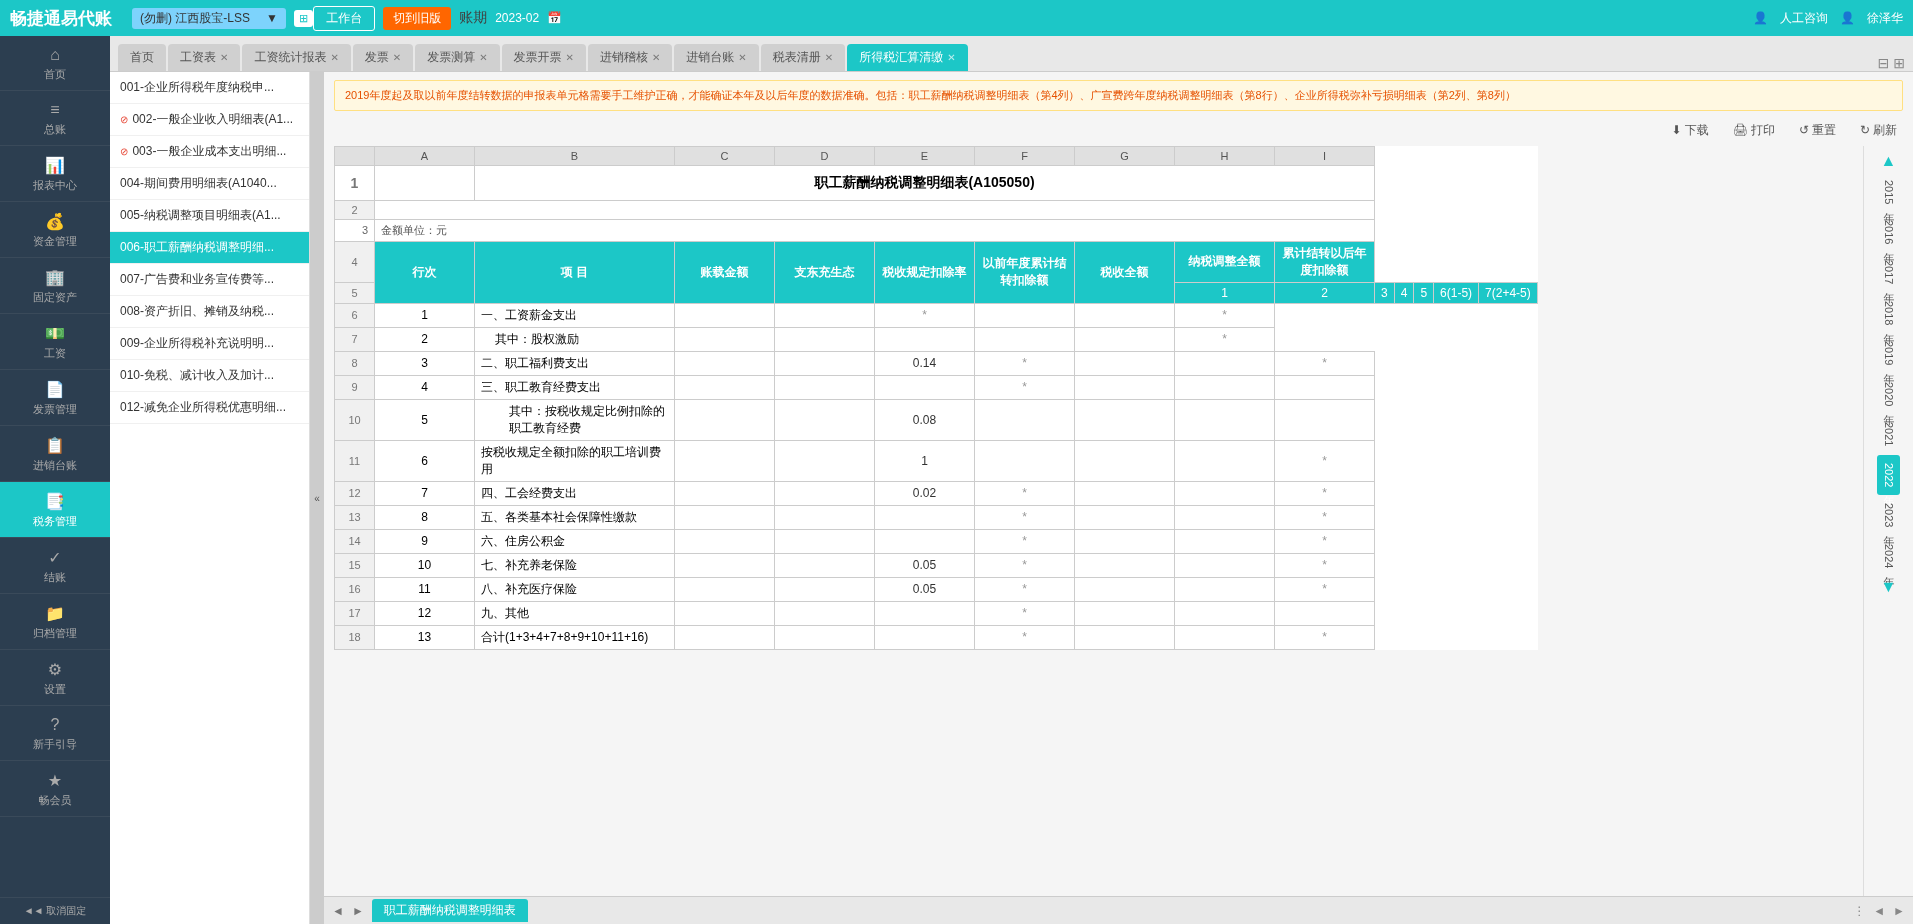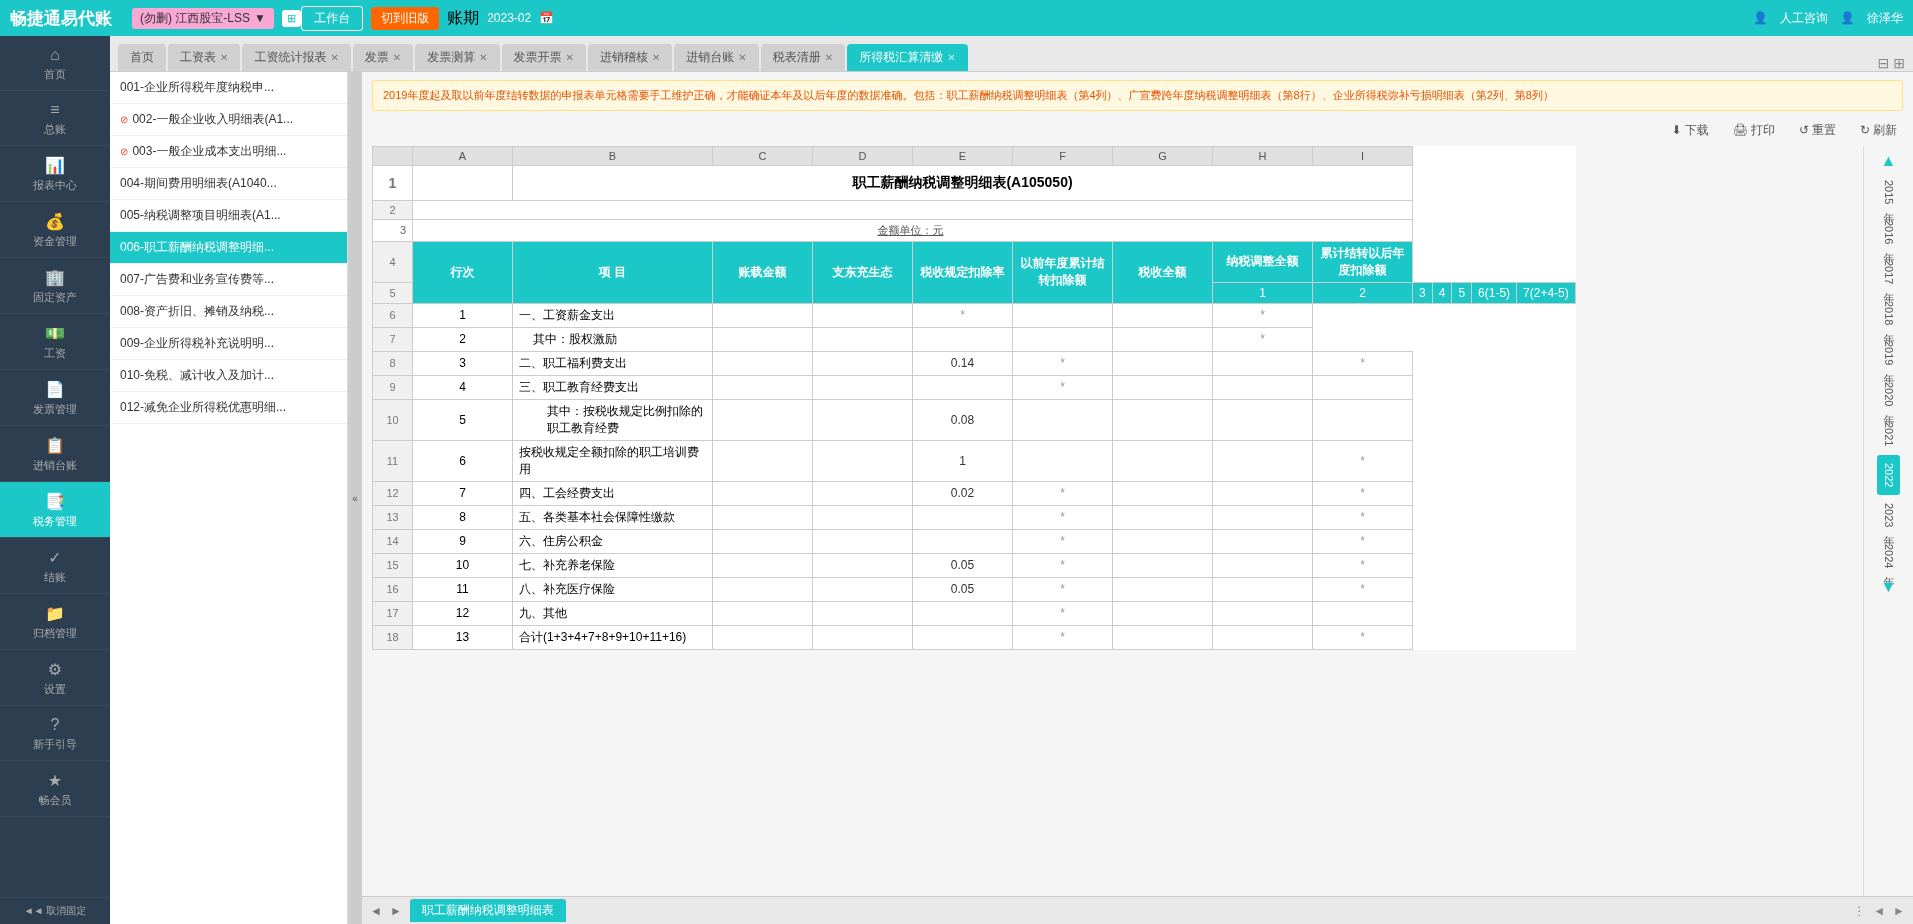--- a/index.html
+++ b/index.html
@@ -14,28 +14,28 @@
       padding: 0 10px;
       color: white;
     }
     .top-bar-logo {
       font-size: 17px;
       font-weight: bold;
       margin-right: 20px;
       white-space: nowrap;
     }
     .top-bar-company {
-      background: #f9a8d4;
+      background: #7dd3fc;
       border-radius: 3px;
       padding: 2px 8px;
       color: #333;
       font-size: 12px;
       display: flex;
       align-items: center;
-      gap: 4px;
+      gap: 16px;
       min-width: 140px;
     }
     .top-bar-actions {
       display: flex;
       align-items: center;
       gap: 8px;
     }
     .btn-workspace {
       background: #1cc7c7;
       border: 1px solid white;
@@ -154,21 +154,21 @@
 
     
     .content {
       flex: 1;
       display: flex;
       overflow: hidden;
     }
 
     
     .left-panel {
-      width: 238px;
+      width: 200px;
       background: white;
       border-right: 1px solid #ddd;
       overflow-y: auto;
       flex-shrink: 0;
     }
     .left-panel-item {
       padding: 7px 10px;
       cursor: pointer;
       font-size: 12px;
       color: #333;
@@ -384,21 +384,21 @@
   <div class="top-bar-company">
     <span>(勿删) 江西股宝-LSS</span>
     <span>▼</span>
   </div>
   <div style="margin-left:8px; display:flex; align-items:center; gap:4px;">
     <span style="background:white;color:#1cc7c7;padding:2px 5px;border-radius:3px;font-size:11px;">⊞</span>
   </div>
   <div class="top-bar-actions">
     <button class="btn-workspace">工作台</button>
     <button class="btn-switch">切到旧版</button>
-    <span style="color:#000000;font-size:16px;">账期</span>
+    <span style="color:#404040;font-size:14px;">账期</span>
     <span style="color:white;font-size:12px;">2023-02</span>
     <span style="color:white;">📅</span>
   </div>
   <div class="top-bar-right">
     <span>👤</span>
     <span style="cursor:pointer;">人工咨询</span>
     <span>👤</span>
     <span style="cursor:pointer;">徐泽华</span>
   </div>
 </div>
@@ -614,21 +614,21 @@
                   </td>
                 </tr>
 
                 <tr>
                   <td class="row-num">2</td>
                   <td colspan="9"></td>
                 </tr>
 
                 <tr class="subtitle-row">
                   <td class="row-num">3</td>
-                  <td colspan="9" style="text-align:center;padding-right:10px;color:#555;font-size:11px;text-decoration:underline;">金额单位：元</td>
+                  <td colspan="9" style="text-align:left;padding-right:10px;color:#555;font-size:11px;">金额单位：元</td>
                 </tr>
 
                 <tr>
                   <td class="row-num">4</td>
                   <td class="header-cell" rowspan="2">行次</td>
                   <td class="header-cell" rowspan="2" style="min-width:200px;">项 目</td>
                   <td class="header-cell" rowspan="2">账载金额</td>
                   <td class="header-cell" rowspan="2">支东充生态</td>
                   <td class="header-cell" rowspan="2">税收规定扣除率</td>
                   <td class="header-cell" rowspan="2" style="max-width:90px;white-space:normal;">以前年度累计结转扣除额</td>

